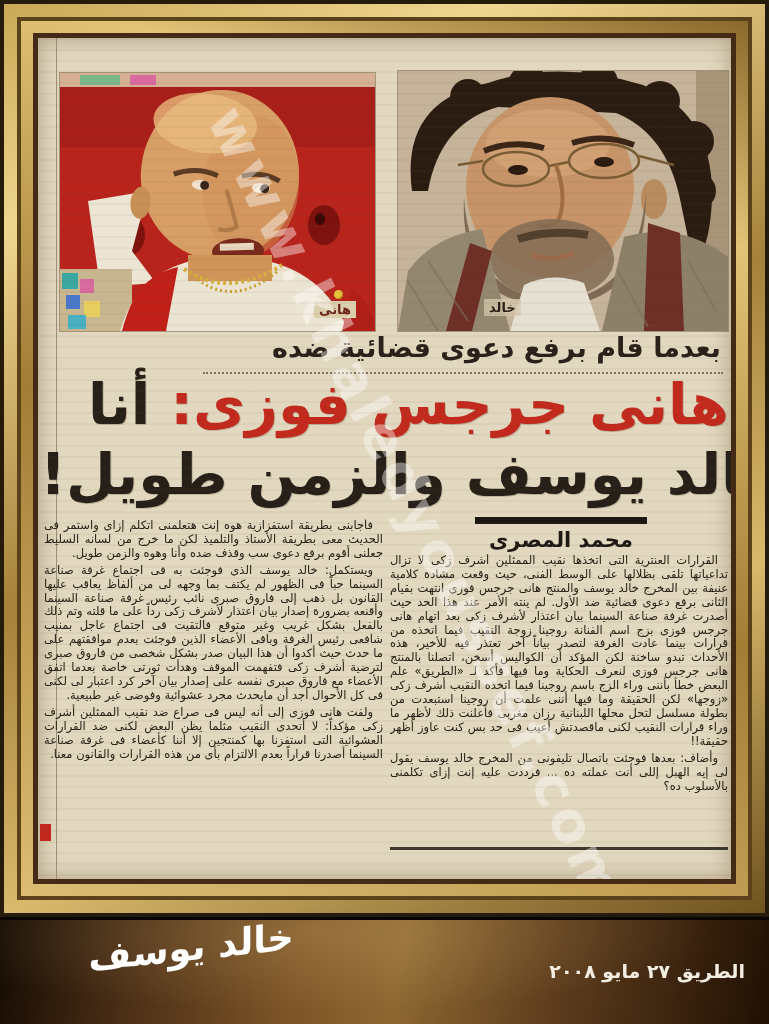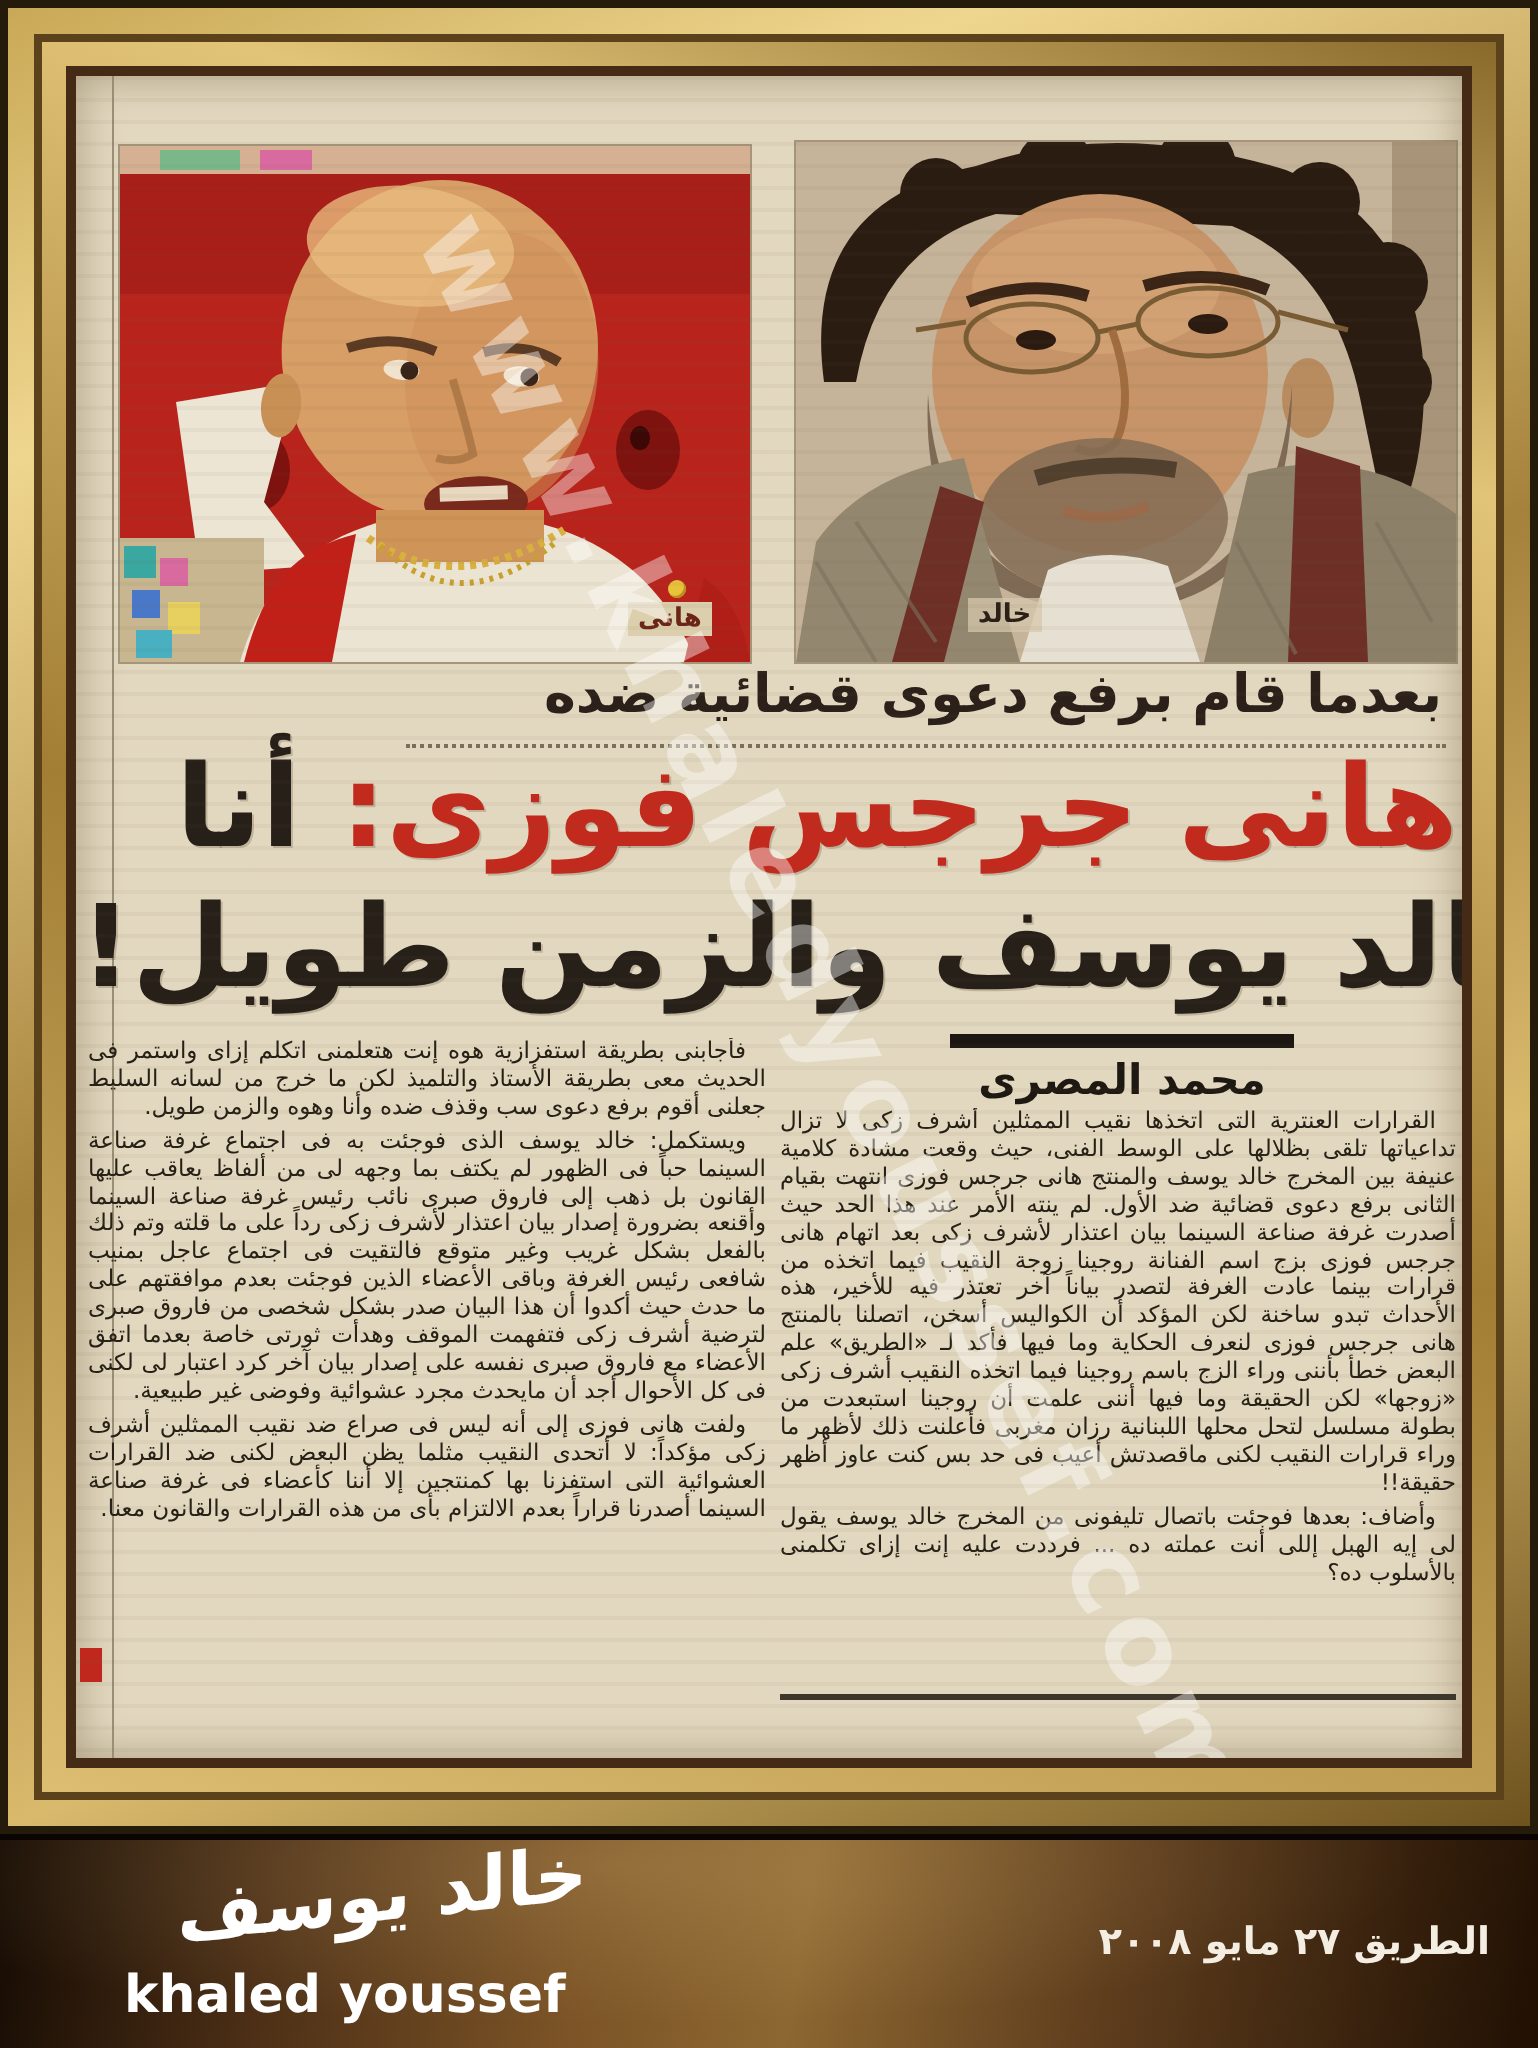--- a/index.html
+++ b/index.html
@@ -201,17 +201,16 @@
        </div>
 
       </div>
      </div>
     </div>
    </div>
   </div>
 
   <div class="footer">
     <div class="sig-ar">خالد يوسف</div>
-    <div class="sig-latin">khaled youssef</div>
     <div class="pub-date">الطريق ٢٧ مايو ٢٠٠٨</div>
   </div>
 
 </div>
 
 </body></html>

